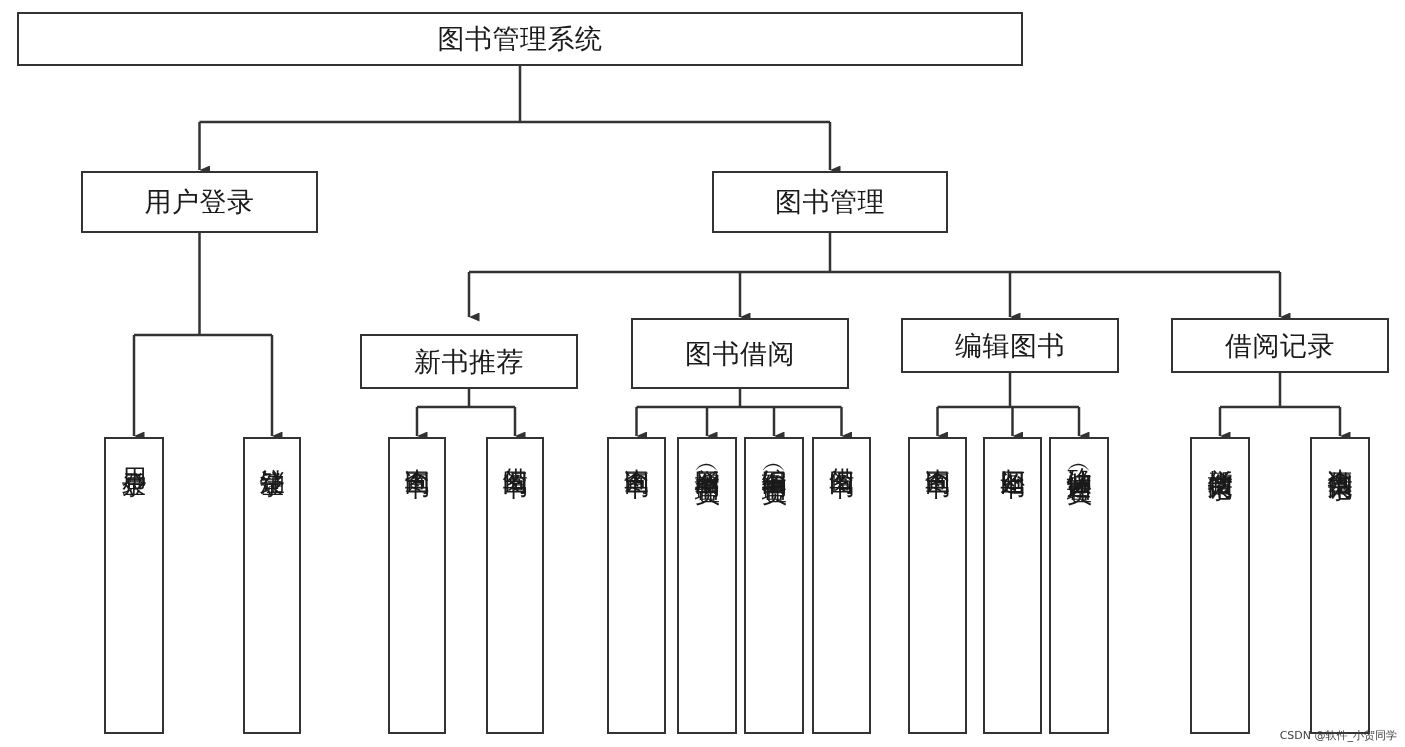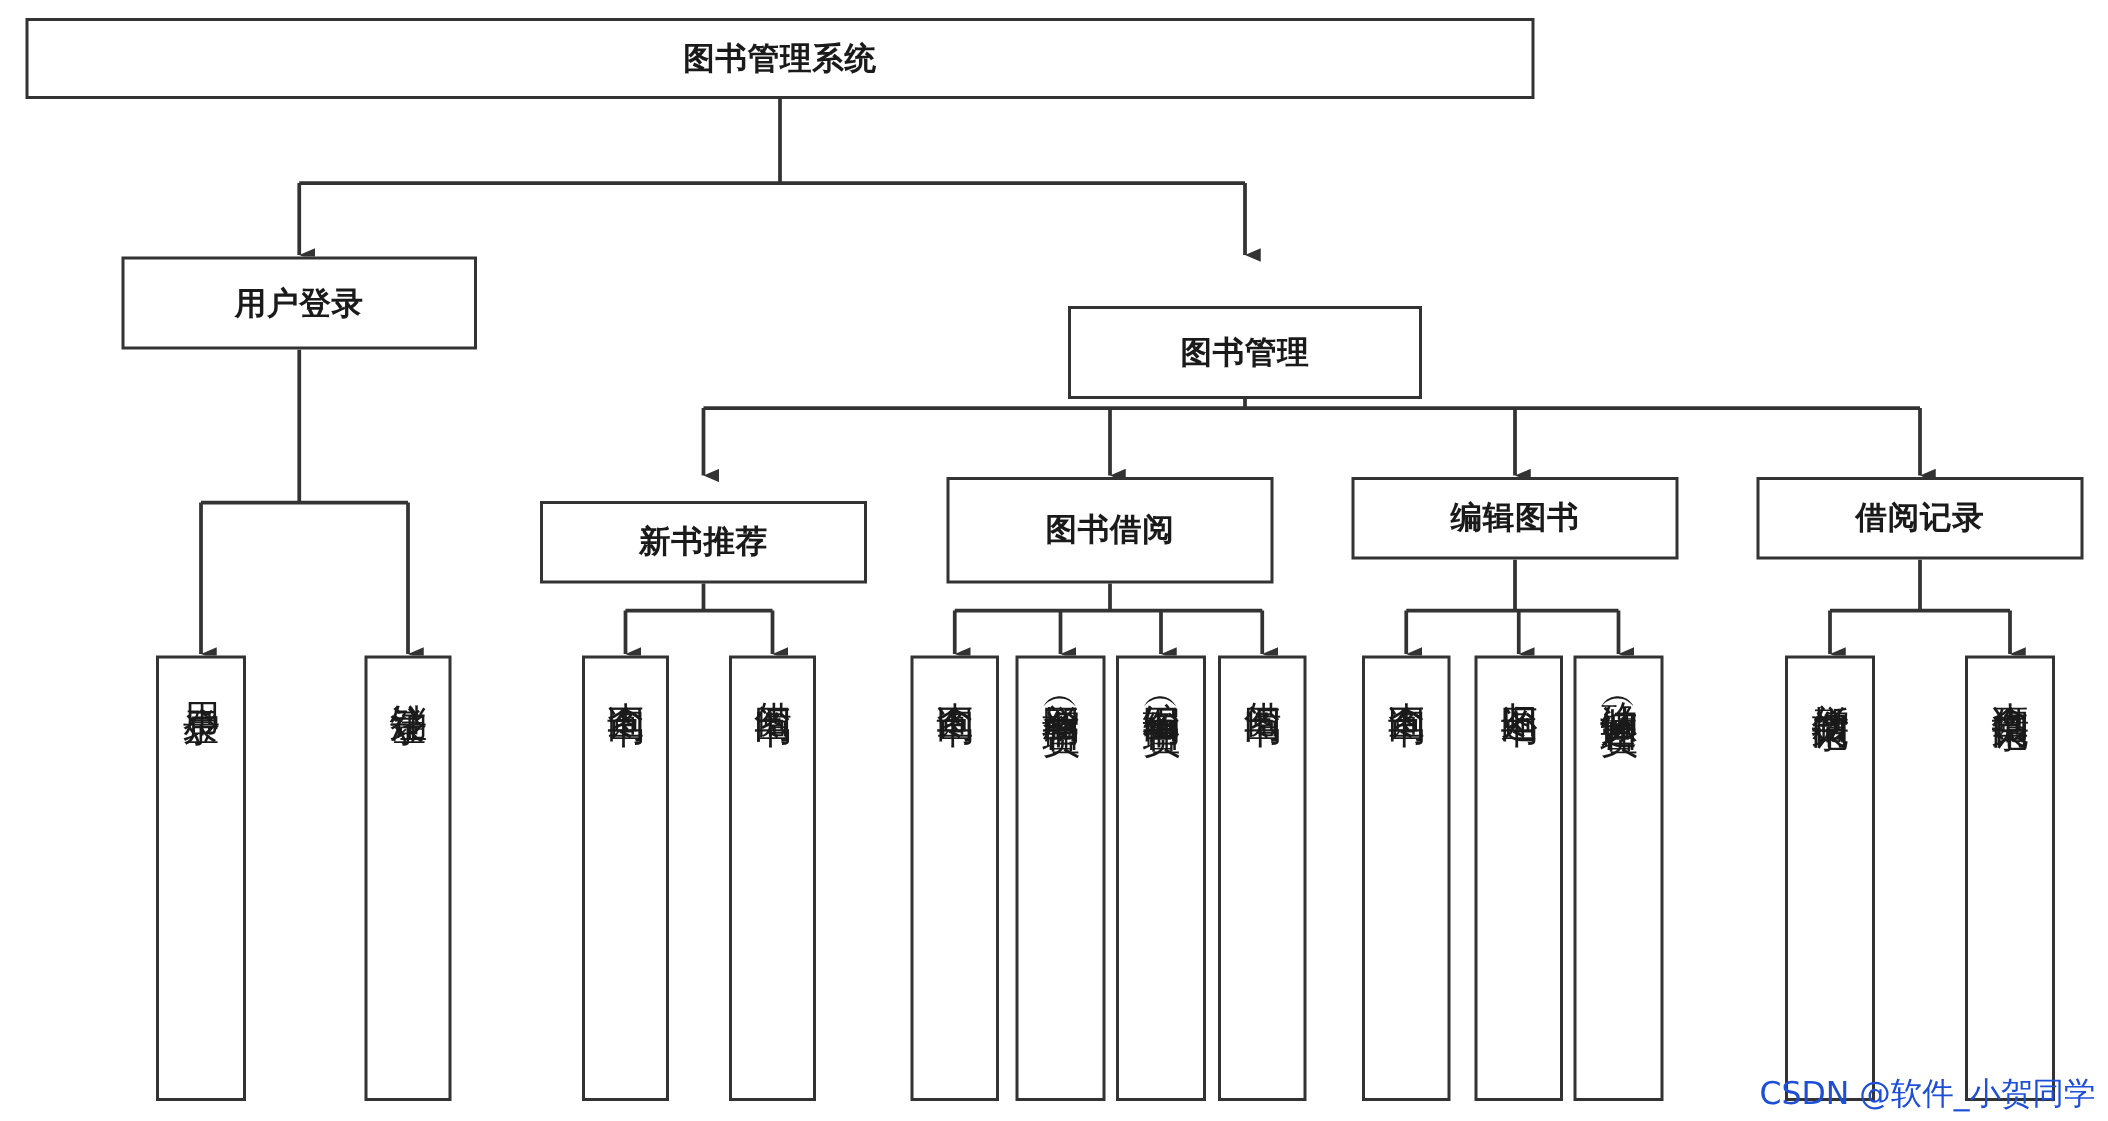--- a/index.html
+++ b/index.html
@@ -33,40 +33,39 @@
     justify-content: center;
     overflow: hidden;
   }
   .node-label {
     color: #1a1a1a;
     line-height: 1.18;
     white-space: nowrap;
     letter-spacing: 0.5px;
   }
   .node.horiz .node-label {
-    font-size: 21px;
-    font-weight: bold;
+    font-size: 27px;
   }
   .node.vert {
     align-items: flex-start;
     justify-content: center;
     padding-top: 9px;
   }
   .node.vert .node-label {
     writing-mode: vertical-rl;
     text-orientation: upright;
     font-size: 25px;
     letter-spacing: 2px;
   }
   #watermark {
     position: absolute;
     right: 8px;
     bottom: 4px;
-    font-size: 21px;
-    color: #1d4ed8;
+    font-size: 11px;
+    color: #404040;
     white-space: nowrap;
     font-family: "DejaVu Sans", "Liberation Sans", sans-serif;
   }
 </style>
 </head>
 <body>
 
 <div id="canvas">
 
   <svg id="wires" viewBox="0 0 1405 747" xmlns="http://www.w3.org/2000/svg">
@@ -112,21 +111,21 @@
       </g>
   </svg>
 
   <div id="nodes-layer">
       <div class="node horiz" style="left: 17px; top: 12px; width: 1006px; height: 54px;">
         <span class="node-label">图书管理系统</span>
       </div>
       <div class="node horiz" style="left: 81px; top: 171px; width: 237px; height: 62px;">
         <span class="node-label">用户登录</span>
       </div>
-      <div class="node horiz" style="left: 712px; top: 171px; width: 236px; height: 62px; margin-top: 33px;">
+      <div class="node horiz" style="left: 712px; top: 171px; width: 236px; height: 62px;">
         <span class="node-label">图书管理</span>
       </div>
       <div class="node horiz" style="left: 360px; top: 318px; width: 218px; height: 55px; margin-top: 16px;">
         <span class="node-label">新书推荐</span>
       </div>
       <div class="node horiz" style="left: 631px; top: 318px; width: 218px; height: 71px;">
         <span class="node-label">图书借阅</span>
       </div>
       <div class="node horiz" style="left: 901px; top: 318px; width: 218px; height: 55px;">
         <span class="node-label">编辑图书</span>

